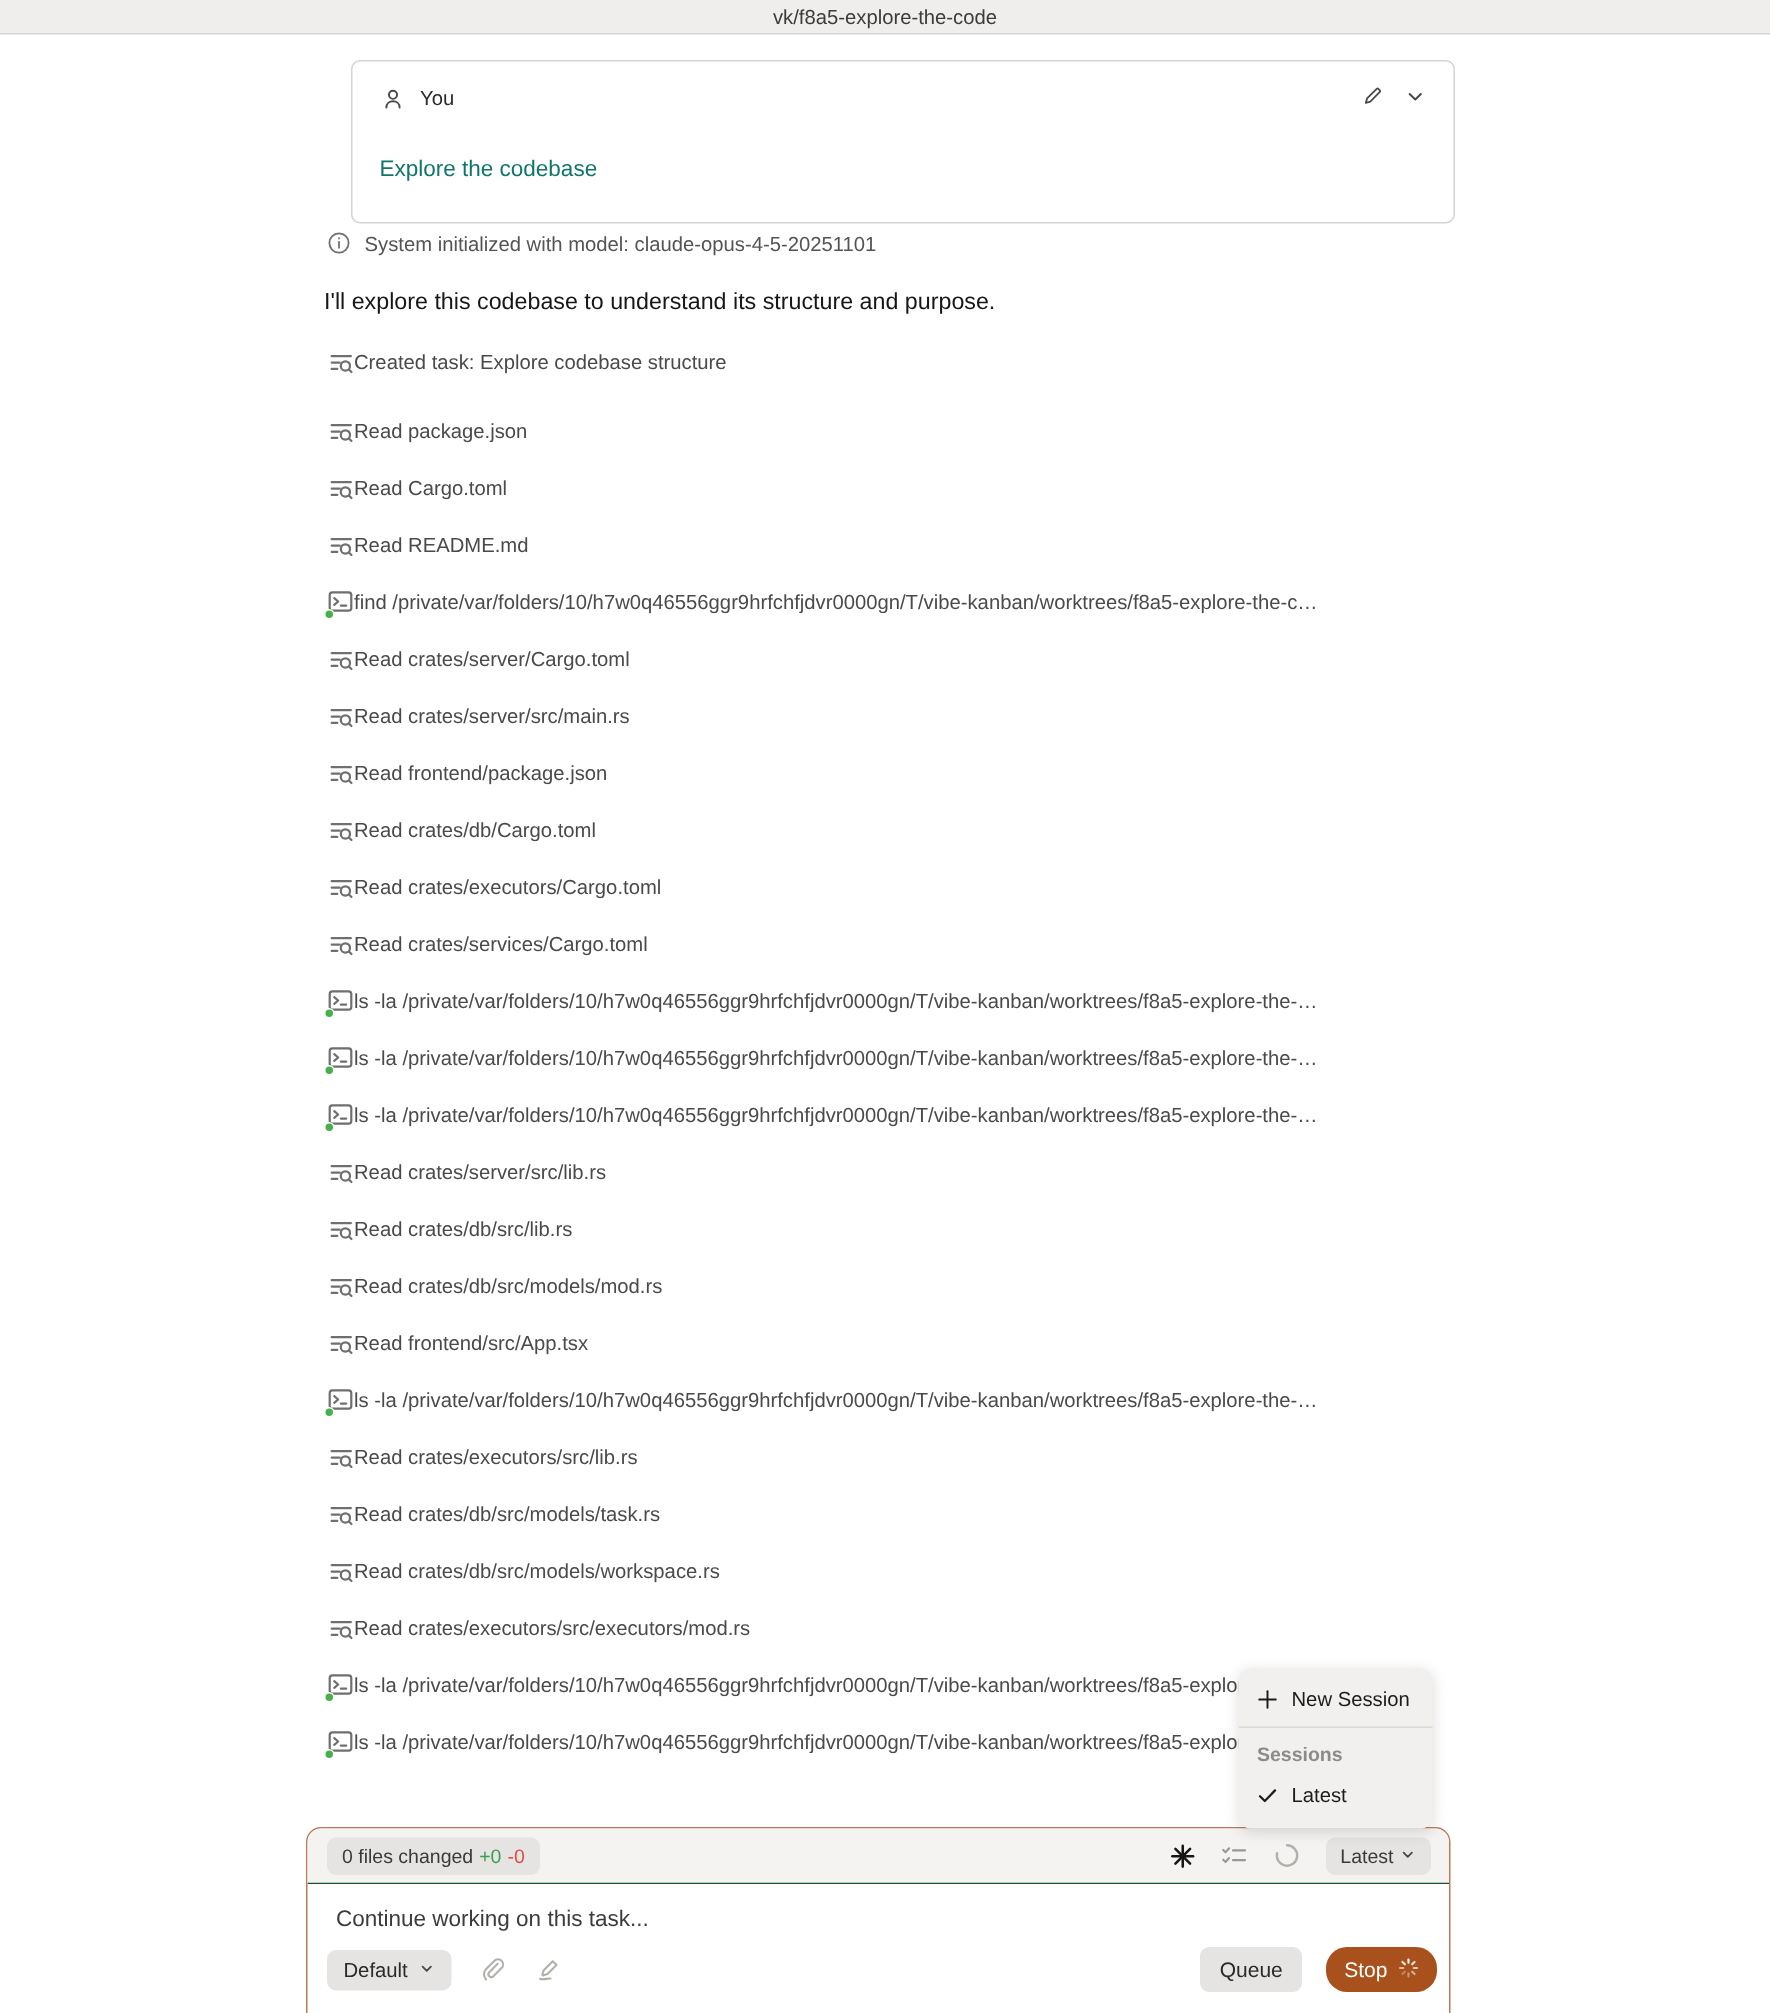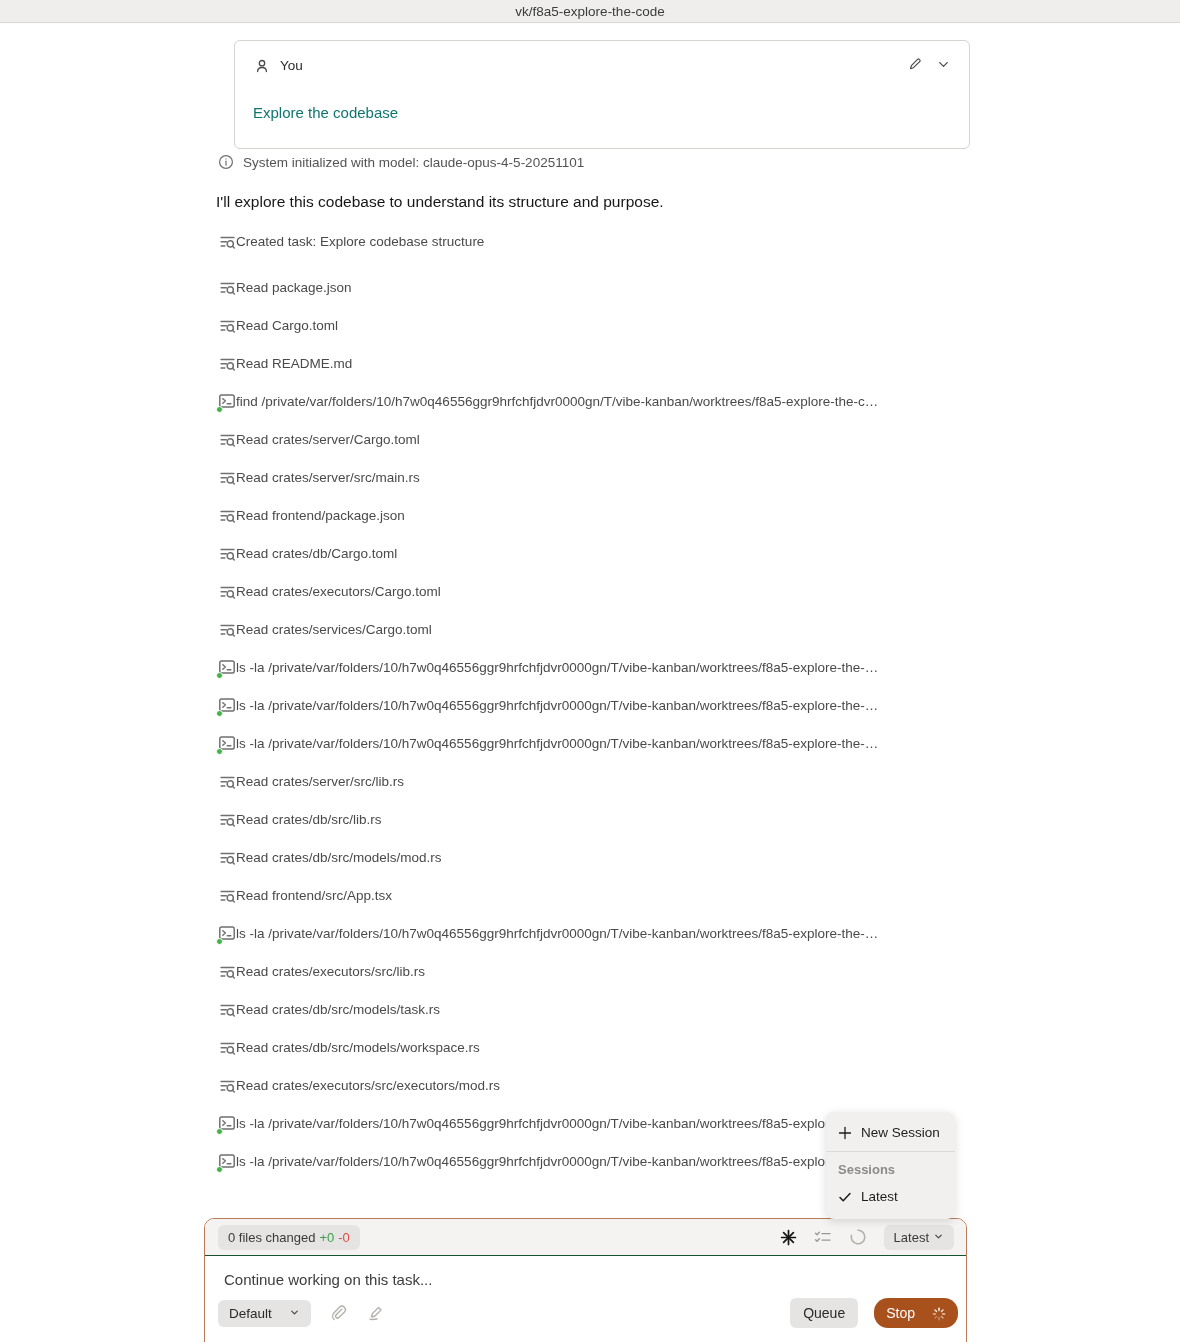--- a/index.html
+++ b/index.html
@@ -61,21 +61,21 @@
     display:flex;align-items:center;padding:0 12px 0 13px;}
   .chip{display:inline-flex;align-items:center;gap:4px;background:var(--chip-bg);border:none;
     border-radius:6px;padding:5px 10px;font-size:13px;color:#3a3a3a;cursor:pointer;font-family:inherit;}
   .chip .plus-num{color:var(--additions-green);}
   .chip .minus-num{color:var(--deletions-red);}
   .top-icons{margin-left:auto;display:flex;align-items:center;gap:17px;}
   .top-icons .ib{background:none;border:none;display:flex;align-items:center;cursor:pointer;padding:0;}
   .composer-input{padding:15px 20px 6px 19px;font-size:15px;color:#3c3c3c;cursor:text;}
   .composer-bottom{display:flex;align-items:center;gap:16px;padding:4px 8px 0 13px;}
   .btn{border:none;border-radius:6px;background:var(--chip-bg);color:#2a2a2a;font-size:13.5px;
-    padding:6px 11px;display:inline-flex;align-items:flex-end;gap:17px;cursor:pointer;font-family:inherit;}
+    padding:6px 11px;display:inline-flex;align-items:flex-start;gap:7px;cursor:pointer;font-family:inherit;}
   .btn.queue{margin-left:auto;font-size:14px;padding:7px 13px;}
   .btn.stop{background:var(--accent-orange);color:#fff;font-size:14px;padding:7px 12px;border-radius:14px;}
   .chev{display:inline-block;}
 </style>
 </head>
 <body>
 
 <div class="page">
 
   <header class="topbar">

